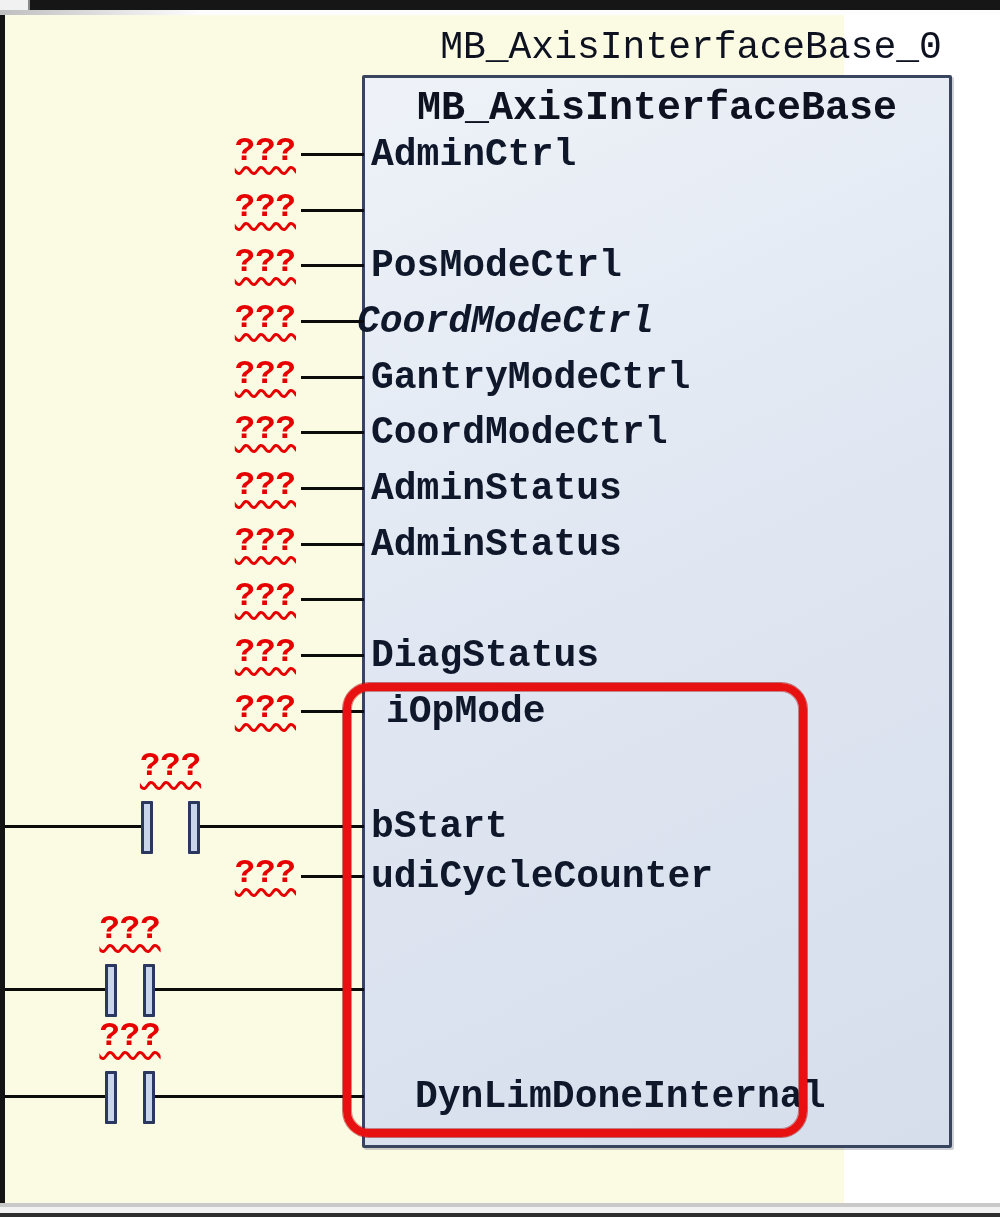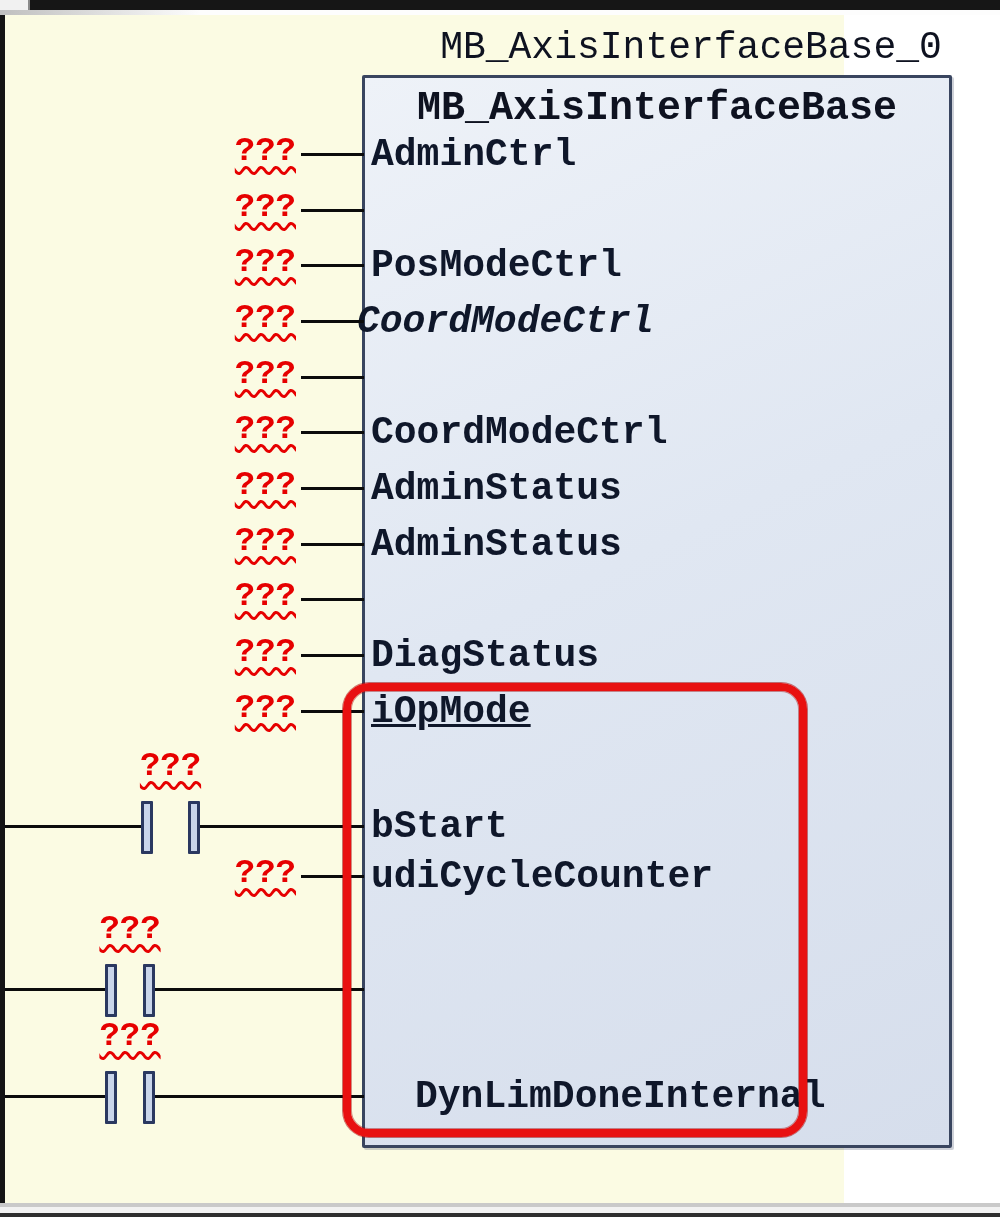--- a/index.html
+++ b/index.html
@@ -100,37 +100,38 @@
       <div class="abs unknown" style="left: 156px; top: 114px; width: 140px; text-align: right;">???</div>
       <div class="abs hline" style="left: 301px; top: 138px; width: 63px;"></div>
       <div class="abs unknown" style="left: 156px; top: 170px; width: 140px; text-align: right;">???</div>
       <div class="abs hline" style="left: 301px; top: 194px; width: 63px;"></div>
       <div class="abs pin-label" style="left: 371px; top: 227px;">PosModeCtrl</div>
       <div class="abs unknown" style="left: 156px; top: 225px; width: 140px; text-align: right;">???</div>
       <div class="abs hline" style="left: 301px; top: 249px; width: 63px;"></div>
       <div class="abs pin-label" style="left: 357px; top: 283px; font-style: italic;">CoordModeCtrl</div>
       <div class="abs unknown" style="left: 156px; top: 281px; width: 140px; text-align: right;">???</div>
       <div class="abs hline" style="left: 301px; top: 305px; width: 63px;"></div>
+      <div class="abs pin-label" style="left: 371px; top: 339px;">GantryModeCtrl</div>
       <div class="abs unknown" style="left: 156px; top: 337px; width: 140px; text-align: right;">???</div>
       <div class="abs hline" style="left: 301px; top: 361px; width: 63px;"></div>
       <div class="abs pin-label" style="left: 371px; top: 394px;">CoordModeCtrl</div>
       <div class="abs unknown" style="left: 156px; top: 392px; width: 140px; text-align: right;">???</div>
       <div class="abs hline" style="left: 301px; top: 416px; width: 63px;"></div>
       <div class="abs pin-label" style="left: 371px; top: 450px;">AdminStatus</div>
       <div class="abs unknown" style="left: 156px; top: 448px; width: 140px; text-align: right;">???</div>
       <div class="abs hline" style="left: 301px; top: 472px; width: 63px;"></div>
       <div class="abs pin-label" style="left: 371px; top: 506px;">AdminStatus</div>
       <div class="abs unknown" style="left: 156px; top: 504px; width: 140px; text-align: right;">???</div>
       <div class="abs hline" style="left: 301px; top: 528px; width: 63px;"></div>
       <div class="abs unknown" style="left: 156px; top: 559px; width: 140px; text-align: right;">???</div>
       <div class="abs hline" style="left: 301px; top: 583px; width: 63px;"></div>
       <div class="abs pin-label" style="left: 371px; top: 617px; text-align: center;">DiagStatus</div>
       <div class="abs unknown" style="left: 156px; top: 615px; width: 140px; text-align: right;">???</div>
       <div class="abs hline" style="left: 301px; top: 639px; width: 63px;"></div>
-      <div class="abs pin-label" style="left: 371px; top: 673px; text-decoration: underline;">iOpMode</div>
+      <div class="abs pin-label" style="left: 386px; top: 673px;">iOpMode</div>
       <div class="abs unknown" style="left: 156px; top: 671px; width: 140px; text-align: right;">???</div>
       <div class="abs hline" style="left: 301px; top: 695px; width: 63px;"></div>
       <div class="abs pin-label" style="left: 371px; top: 788px;">bStart</div>
       <div class="abs hline" style="left: 5px; top: 810px; width: 136px;"></div>
       <div class="abs contact-bar" style="left: 141px; top: 786px;"></div>
       <div class="abs contact-bar" style="left: 188px; top: 786px;"></div>
       <div class="abs hline" style="left: 200px; top: 810px; width: 164px;"></div>
       <div class="abs unknown" style="left: 100.5px; top: 729px; width: 140px; text-align: center;">???</div>
       <div class="abs pin-label" style="left: 371px; top: 838px;">udiCycleCounter</div>
       <div class="abs unknown" style="left: 156px; top: 836px; width: 140px; text-align: right;">???</div>

